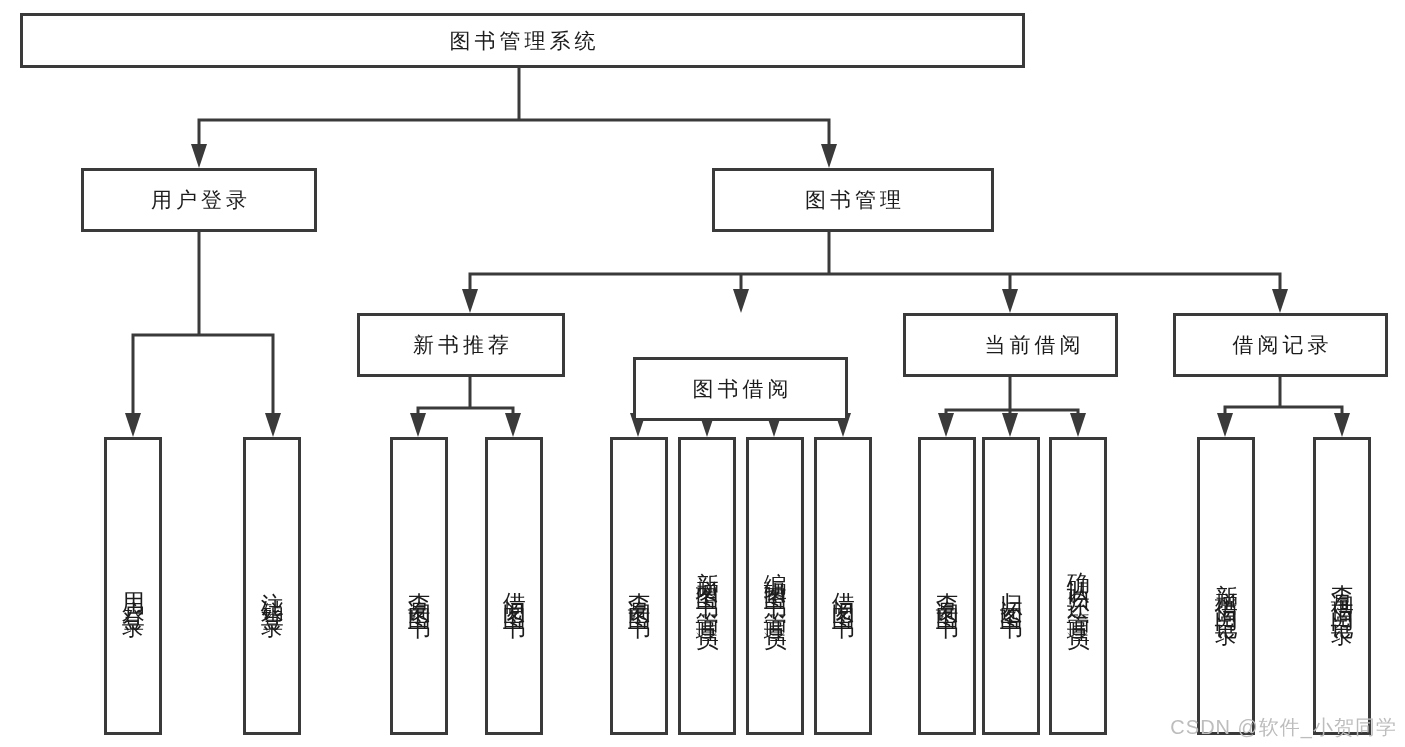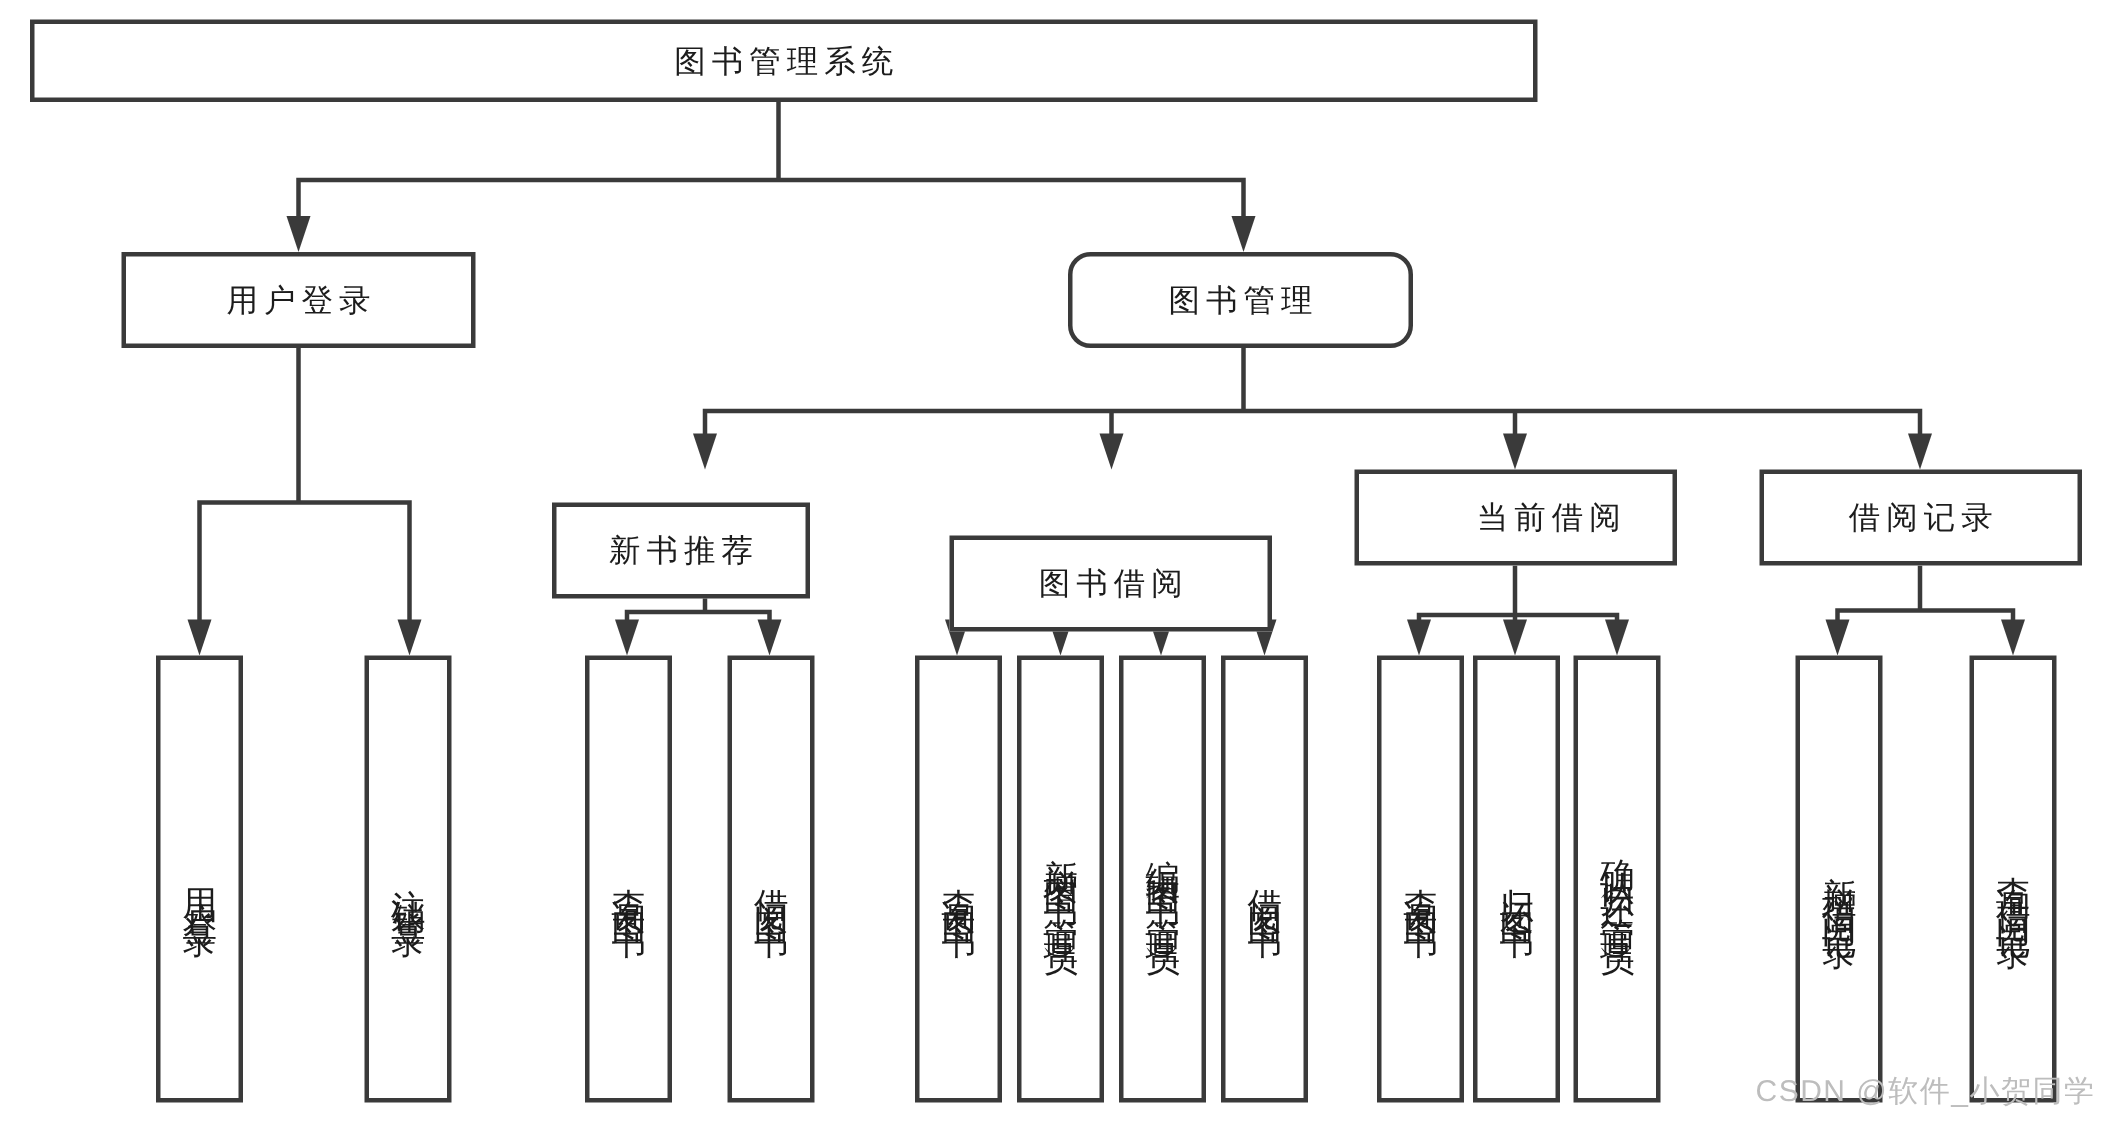--- a/index.html
+++ b/index.html
@@ -34,22 +34,22 @@
     text-orientation:mixed;
     font-size:23px;
     line-height:1.1;
     letter-spacing:8px;
     margin-inline-end:-8px;
     color:var(--text);
   }
   
   #bx-root {left:20px;  top:13px;  width:1005px;height:55px;}
   #bx-l2-1 {left:81px;  top:168px; width:236px; height:64px;}
-  #bx-l2-2 {left:712px; top:168px; width:230px; height:64px;border-radius:15px;}
-  #bx-l3-1 {left:368px; top:313px; width:172px; height:64px;margin-top:22px;}
+  #bx-l2-2 {left:712px; top:168px; width:282px; height:64px;}
+  #bx-l3-1 {left:357px; top:313px; width:208px; height:64px;}
   #bx-l3-2 {left:633px; top:313px; width:215px; height:64px;margin-top:44px;}
   #bx-l3-3 {left:903px; top:313px; width:215px; height:64px;padding-left:44px;}
   #bx-l3-4 {left:1173px;top:313px; width:215px; height:64px;}
   
   .leaf{top:437px;height:298px;width:58px;}
   #lf-a1{left:104px;} #lf-a2{left:243px;}
   #lf-b1{left:390px;} #lf-b2{left:485px;}
   #lf-c1{left:610px;} #lf-c2{left:678px;} #lf-c3{left:746px;} #lf-c4{left:814px;}
   #lf-d1{left:918px;} #lf-d2{left:982px;} #lf-d3{left:1049px;}
   #lf-e1{left:1197px;}#lf-e2{left:1313px;}

